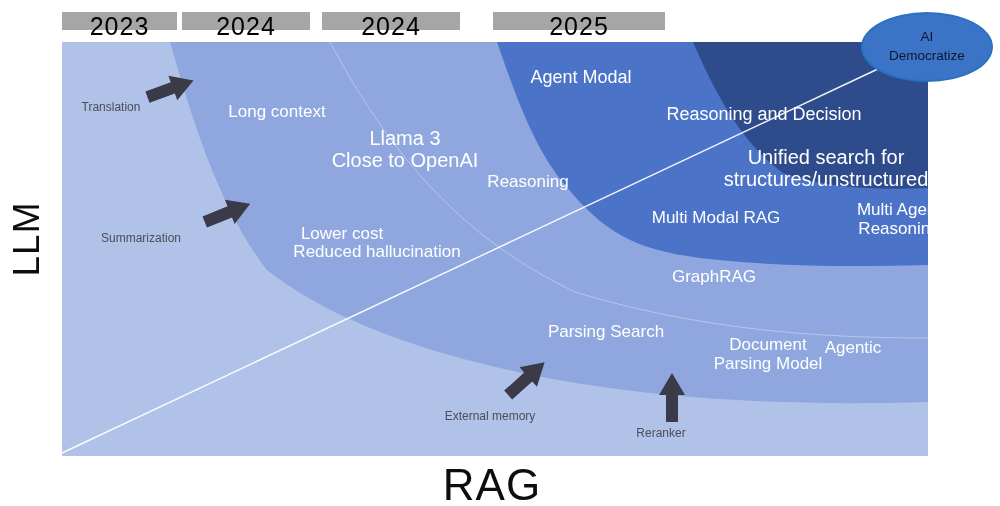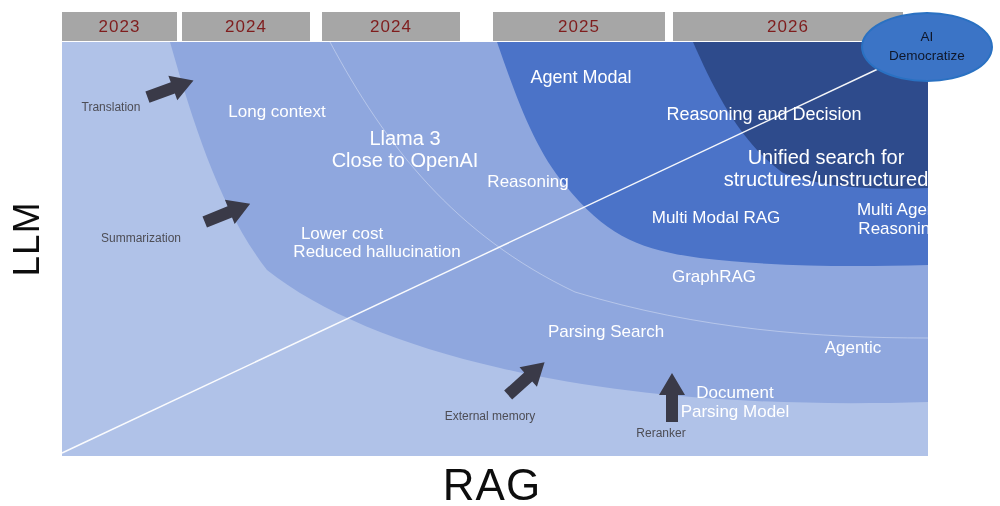--- a/index.html
+++ b/index.html
@@ -1,22 +1,22 @@
 <!DOCTYPE html>
 <html><head>
 <meta charset="utf-8">
 <style>
   html,body{margin:0;padding:0;background:#ffffff;}
   body{width:1000px;height:506px;position:relative;overflow:hidden;
        font-family:"Liberation Sans","DejaVu Sans",sans-serif;}
   #stage{position:absolute;left:0;top:0;width:1000px;height:506px;}
 
   
-  .yearbox{position:absolute;top:12px;height:29px;background:#a6a6a6;
-           color:#7f1d1d;font-size:17px;line-height:29px;text-align:center;
+  .yearbox{position:absolute;top:12px;height:18px;background:#a6a6a6;
+           color:#000000;font-size:25px;line-height:29px;text-align:center;
            letter-spacing:1px;}
 
   
   #bands-svg{position:absolute;left:0;top:0;width:1000px;height:506px;}
 
   
   .wl{position:absolute;color:#ffffff;font-size:17px;line-height:1.12;
       white-space:nowrap;text-align:center;transform:translate(-50%,-50%);}
   .wl span{display:block;}
   .dl{position:absolute;color:#4d4d55;font-size:12px;line-height:1.1;
@@ -68,21 +68,20 @@
     </g>
     <g transform="translate(672,398) rotate(-90)">
       <polygon points="-24,-6 3,-6 3,-13 25,0 3,13 3,6 -24,6" fill="#3a3a48"></polygon>
     </g>
   </svg>
 
   <div class="yearbox" style="left:62px;width:115px;">2023</div>
   <div class="yearbox" style="left:182px;width:128px;">2024</div>
   <div class="yearbox" style="left:322px;width:138px;">2024</div>
   <div class="yearbox" style="left:493px;width:172px;">2025</div>
-  <div class="yearbox" style="left:673px;width:230px;">2026</div>
 
   <div id="bubble">
     <span>AI</span>
     <span>Democratize</span>
   </div>
 
   <div class="dl" style="left:111px;top:108px;">Translation</div>
   <div class="dl" style="left:490px;top:417px;">External memory</div>
   <div class="dl" style="left:141px;top:239px;">Summarization</div>
   <div class="dl" style="left:661px;top:434px;">Reranker</div>
@@ -101,21 +100,21 @@
     <span>Unified search for</span>
     <span>structures/unstructured</span>
   </div>
   <div class="wl" style="left:716px;top:218px;">Multi Modal RAG</div>
   <div class="wl" style="left:871px;top:219px;margin-left:28px;">
     <span>Multi Agent</span>
     <span>Reasoning</span>
   </div>
   <div class="wl" style="left:714px;top:277px;">GraphRAG</div>
   <div class="wl" style="left:606px;top:332px;">Parsing Search</div>
-  <div class="wl" style="left:735px;top:354px;margin-top:48px;">
+  <div class="wl" style="left:768px;top:354px;">
     <span>Document</span>
     <span>Parsing Model</span>
   </div>
   <div class="wl" style="left:853px;top:348px;">Agentic</div>
 
   <div id="y-axis">LLM</div>
   <div id="x-axis">RAG</div>
 
 </div>
 

